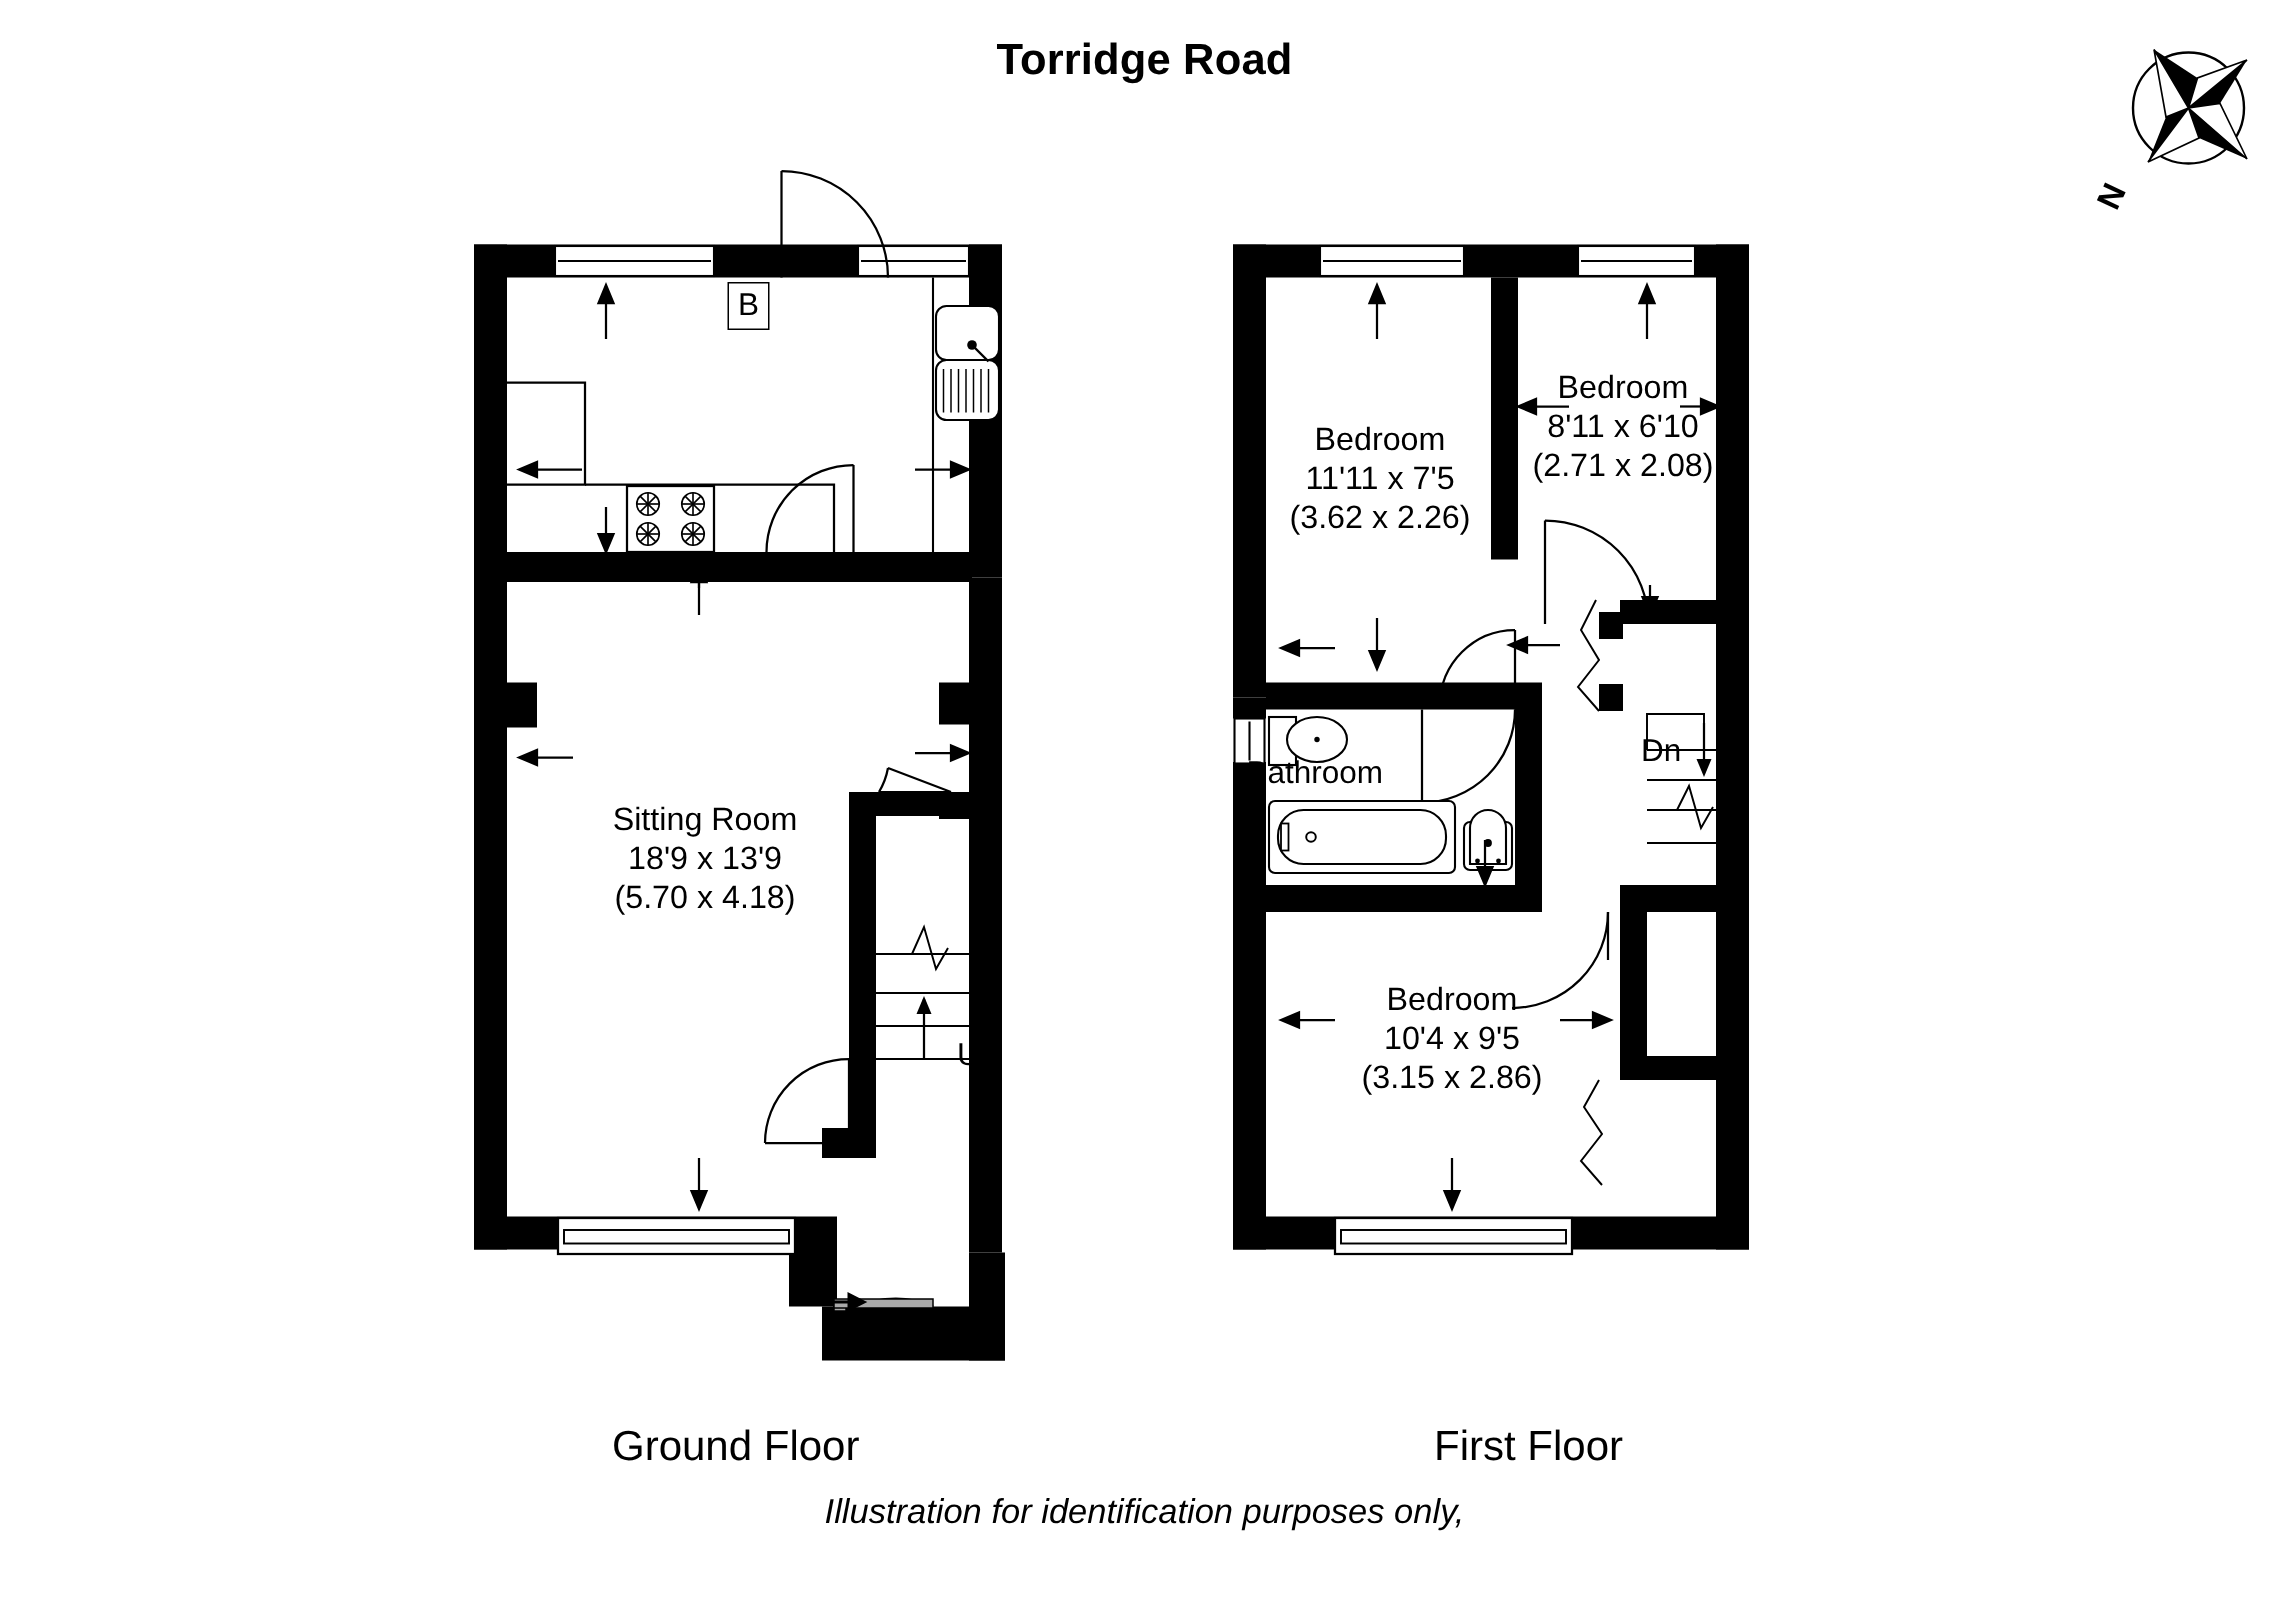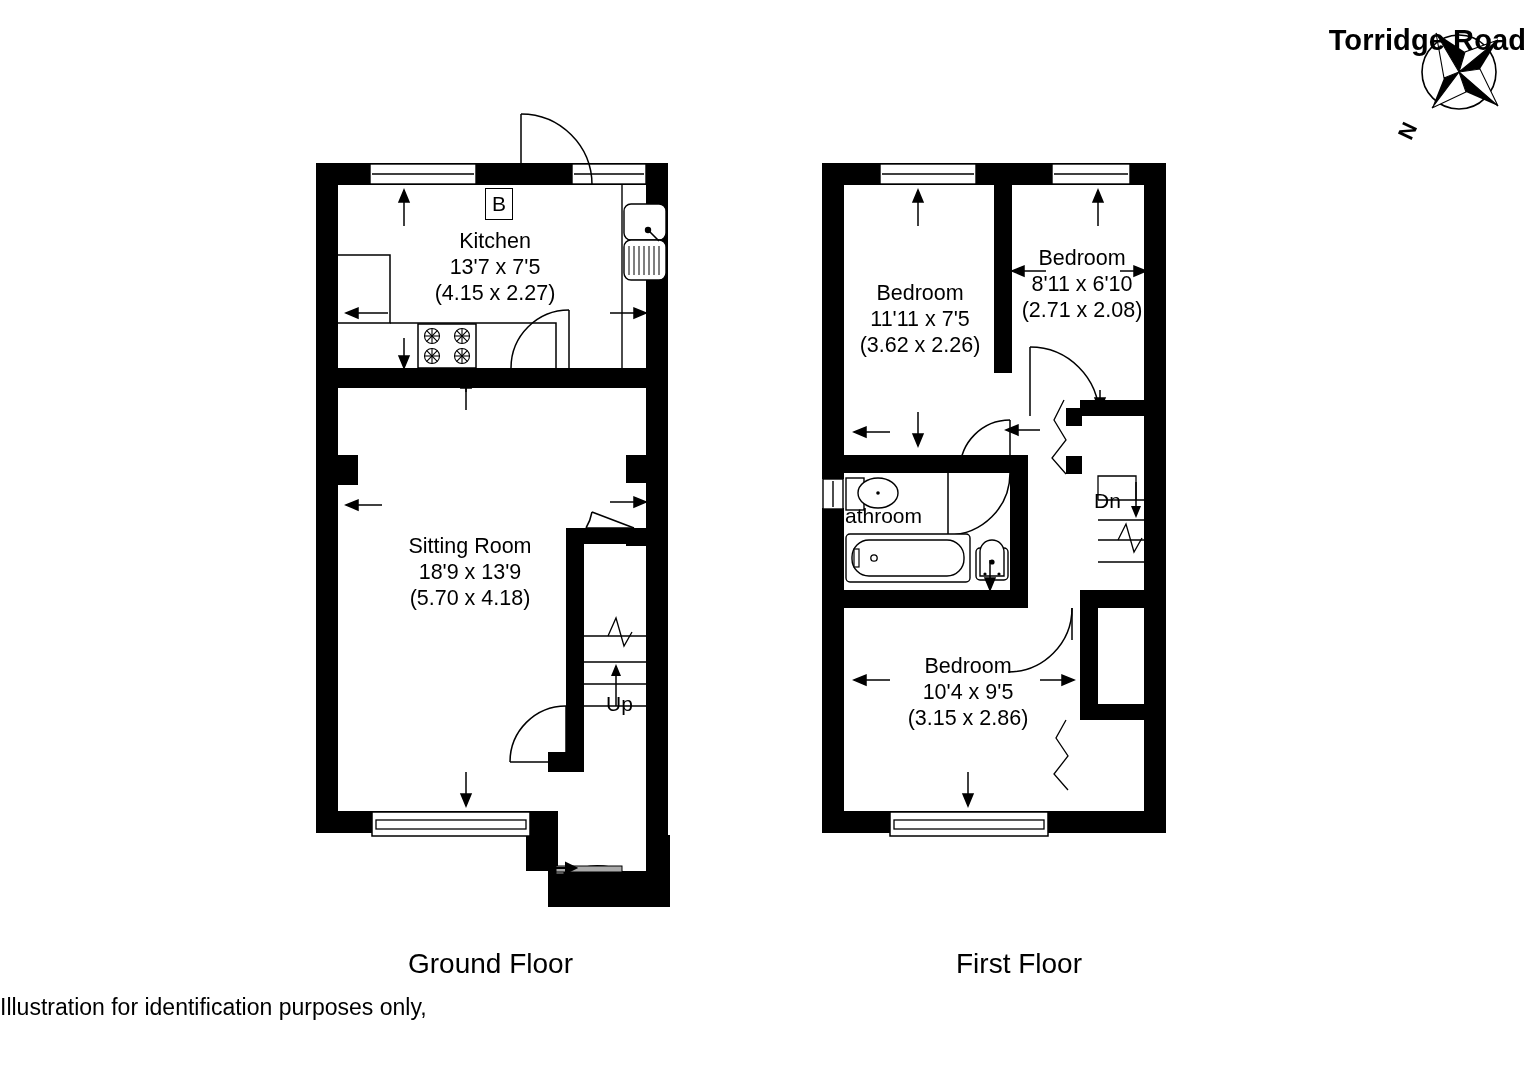--- a/index.html
+++ b/index.html
@@ -4,29 +4,29 @@
 <style>
   html,body{margin:0;padding:0;background:#ffffff;}
   body{
     width:1526px;height:1080px;position:relative;overflow:hidden;
     font-family:"Liberation Sans","DejaVu Sans",sans-serif;
     color:#000;
   }
   .stage{position:absolute;left:0;top:0;width:1526px;height:1080px;}
   svg{position:absolute;left:0;top:0;width:1526px;height:1080px;display:block;}
 
-  .hdr{position:absolute;width:100%;text-align:right;}
+  .hdr{position:absolute;width:100%;text-align:center;}
   #title{top:24px;font-size:29px;font-weight:bold;letter-spacing:.1px;}
   #subtitle{top:64px;font-size:23px;font-weight:normal;}
 
   .floorlabel{position:absolute;font-size:28px;}
   #gf-label{left:408px;top:948px;}
   #ff-label{left:928px;top:948px;margin-left:28px;}
 
-  .foot{position:absolute;width:100%;text-align:left;font-size:23px;}
+  .foot{position:absolute;width:100%;text-align:center;font-size:23px;font-style:italic;}
   #foot1{top:994px;}
   #foot2{top:1027px;}
 
   .roomtxt{position:absolute;text-align:center;font-size:21.5px;line-height:26px;white-space:nowrap;}
   .roomtxt .nm{display:block;}
   .roomtxt .d1{display:block;}
   .roomtxt .d2{display:block;}
   .small-lbl{position:absolute;font-size:21px;}
   .tiny-lbl{position:absolute;font-size:15px;font-weight:bold;}
   .boiler{
@@ -358,33 +358,28 @@
       <polygon points="1459,72 1466,92 1432,108" fill="#fff" stroke="#000" stroke-width="1.1"></polygon>
       <polygon points="1459,72 1432,108 1444,78" fill="#000"></polygon>
       <polygon points="1459,72 1444,78 1436,33" fill="#fff" stroke="#000" stroke-width="1.1"></polygon>
     </g>
   </svg>
 
   <div class="hdr" id="title">Torridge Road</div>
 
   <div id="compass-n">N</div>
 
-  <div class="roomtxt" style="left:370px;top:228px;width:250px;">
-    <span class="nm">Kitchen</span>
-    <span class="d1">13'7 x 7'5</span>
-    <span class="d2">(4.15 x 2.27)</span>
-  </div>
   <div class="roomtxt" style="left:345px;top:533px;width:250px;">
     <span class="nm">Sitting Room</span>
     <span class="d1">18'9 x 13'9</span>
     <span class="d2">(5.70 x 4.18)</span>
   </div>
 
   <div class="boiler" style="left:485px;top:188px;">B</div>
-  <div class="small-lbl" style="left:606px;top:692px;">Up</div>
+  <div class="small-lbl" style="left:638px;top:692px;">Up</div>
   <div class="tiny-lbl" style="left:528px;top:856px;">IN</div>
 
   <div class="roomtxt" style="left:800px;top:280px;width:240px;">
     <span class="nm">Bedroom</span>
     <span class="d1">11'11 x 7'5</span>
     <span class="d2">(3.62 x 2.26)</span>
   </div>
   <div class="roomtxt" style="left:962px;top:245px;width:240px;">
     <span class="nm">Bedroom</span>
     <span class="d1">8'11 x 6'10</span>

